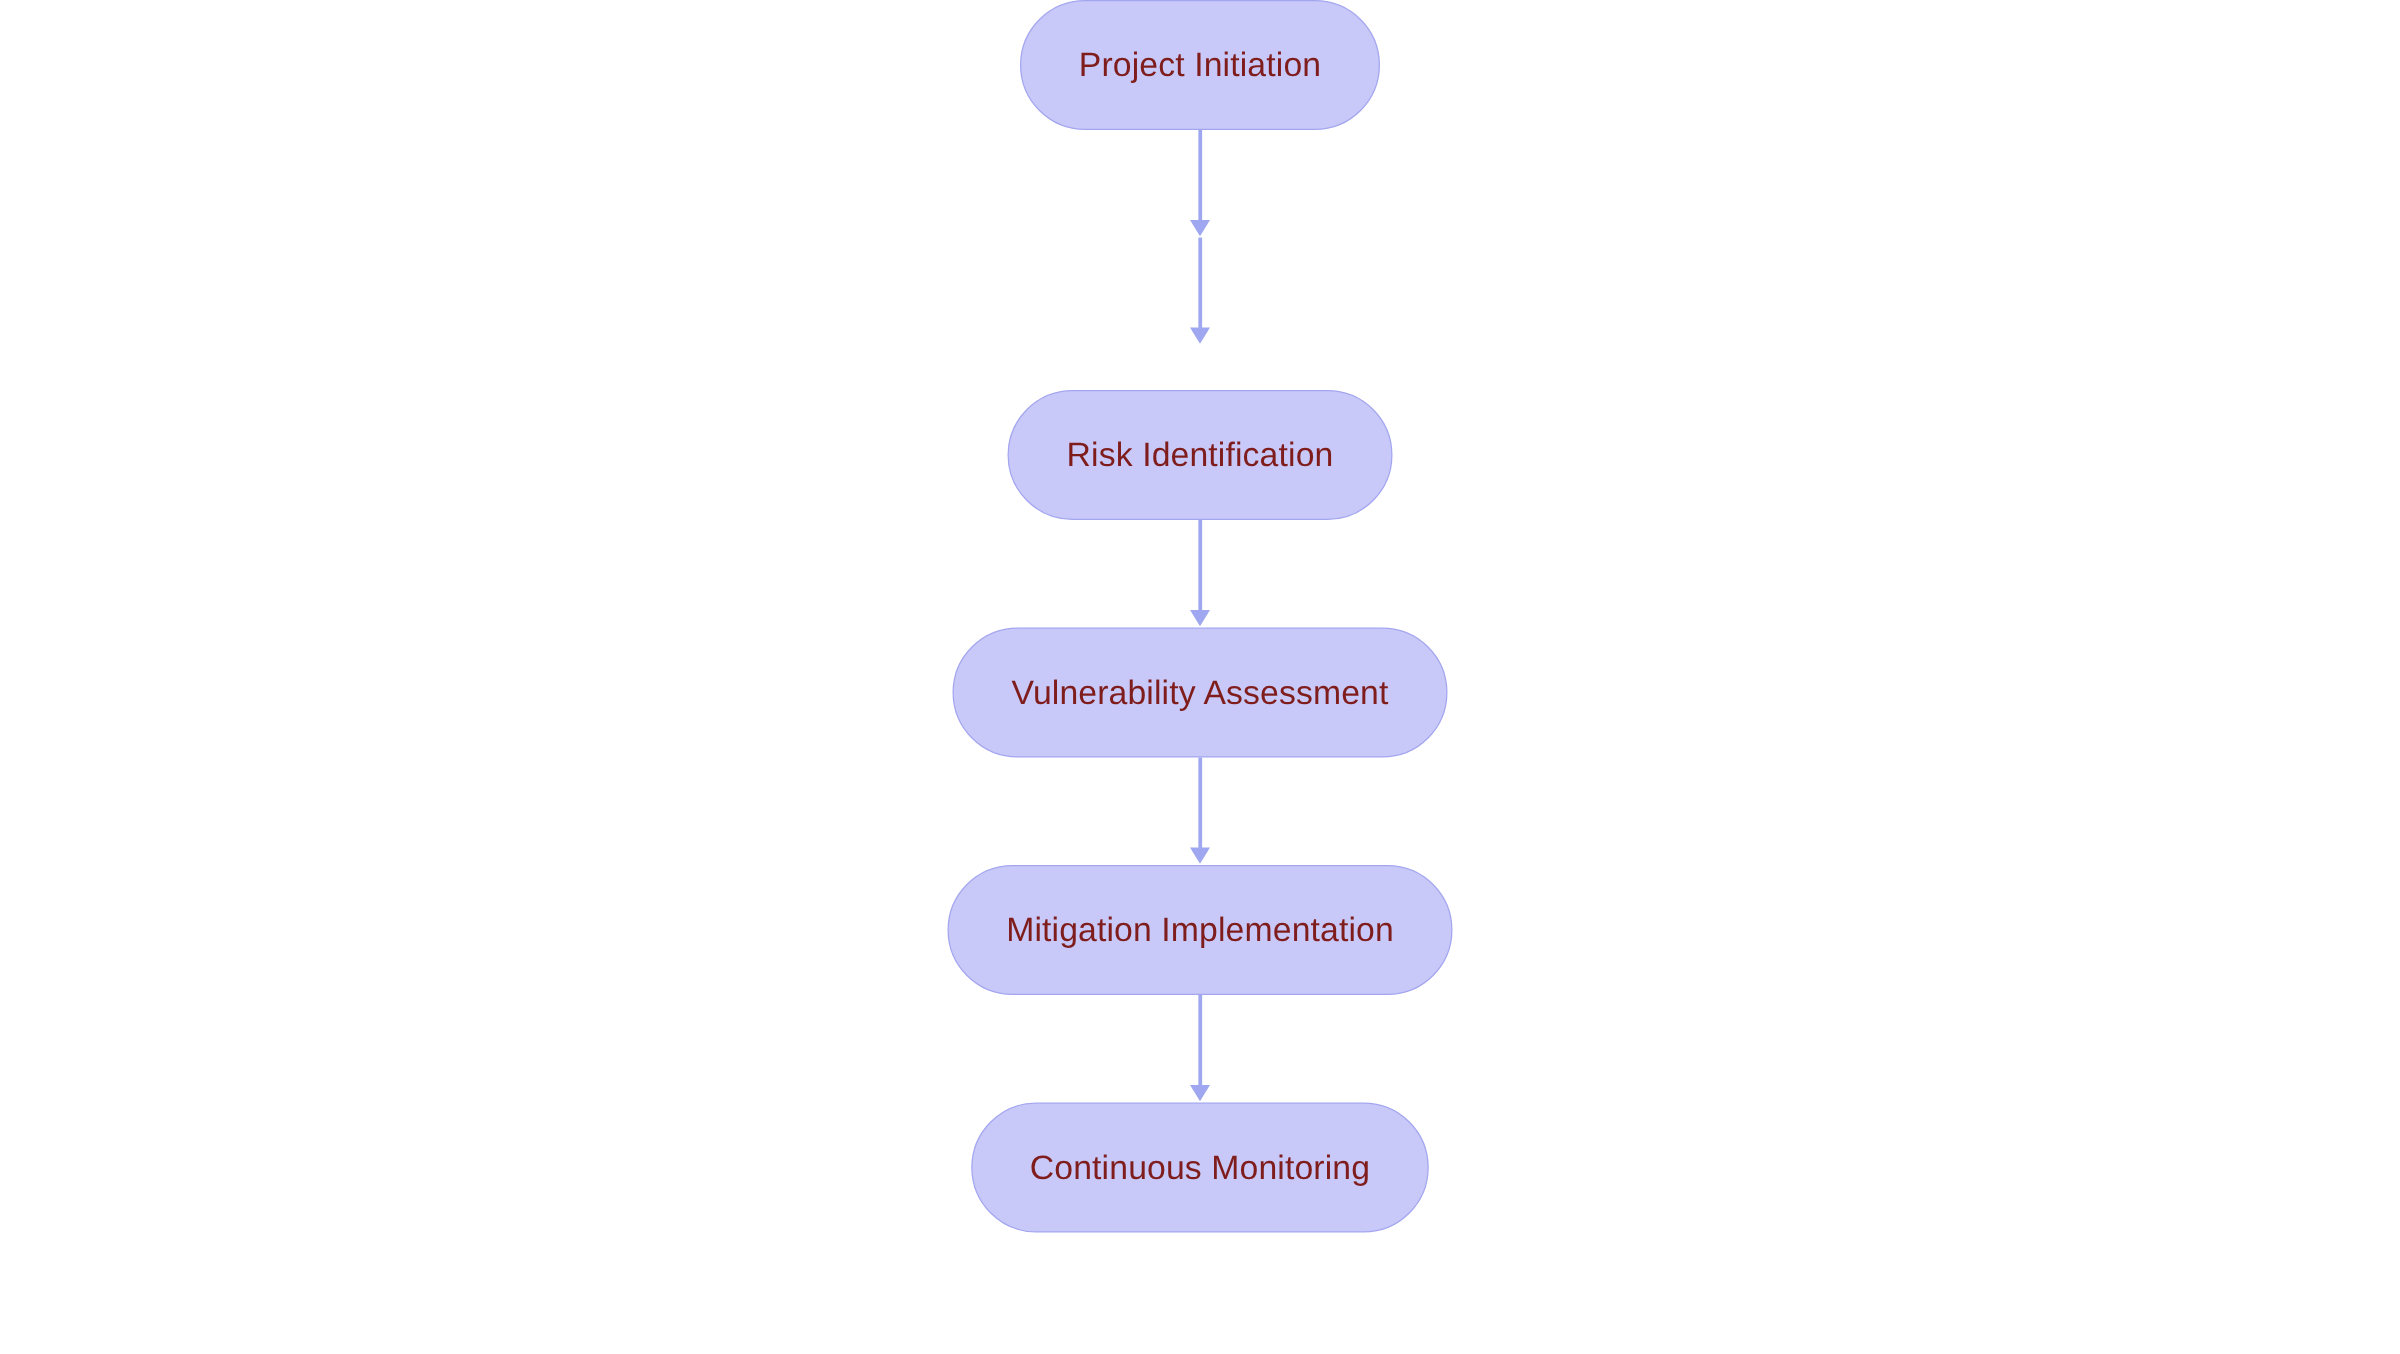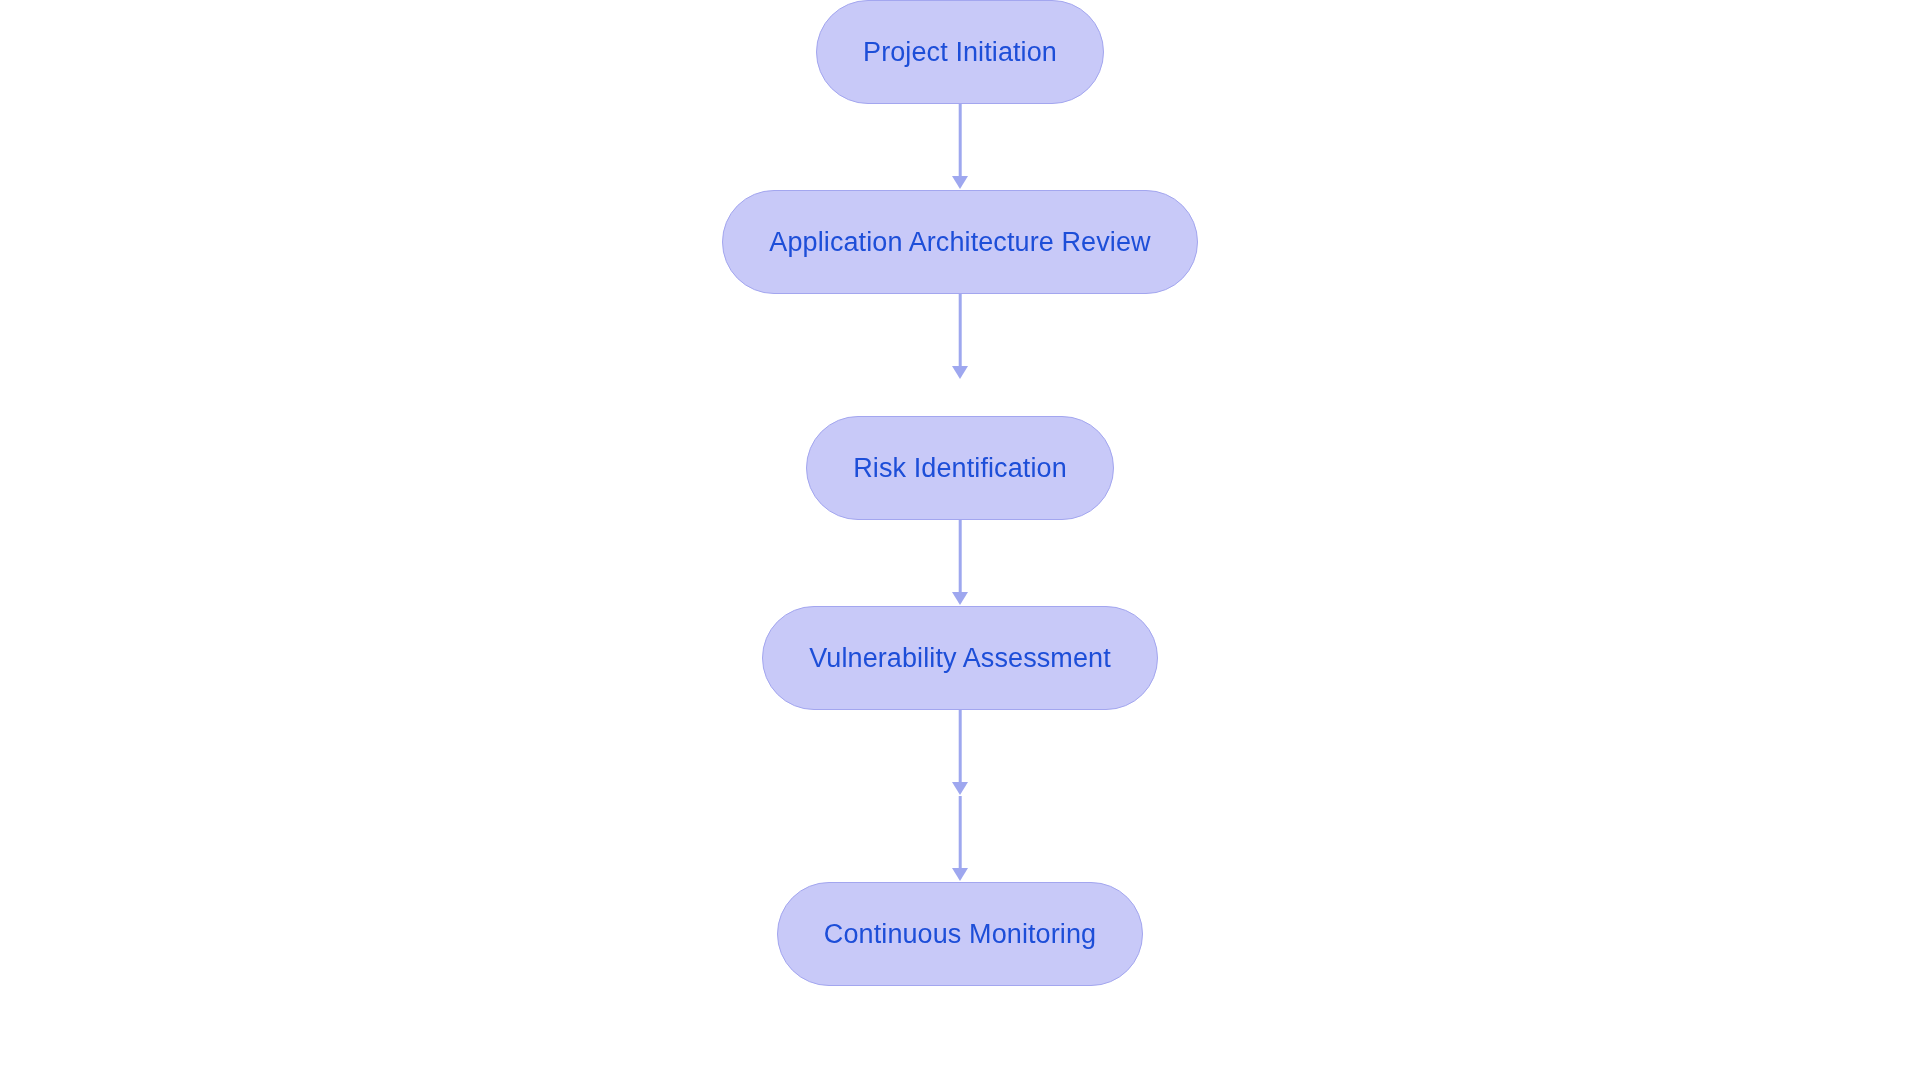--- a/index.html
+++ b/index.html
@@ -41,21 +41,21 @@
     background: #c8c9f8;
     border: 1.6px solid #a3a6ef;
     display: flex;
     align-items: center;
     justify-content: center;
     flex: 0 0 auto;
     padding: 0 46px;
   }
 
   .node-label {
-    color: #1d4ed8;
+    color: #7f1d1d;
     font-size: 27px;
     font-weight: 400;
     letter-spacing: 0.1px;
     line-height: 1;
     white-space: nowrap;
     font-family: "Liberation Sans", "DejaVu Sans", sans-serif;
   }
 
   .connector {
     flex: 0 0 auto;
@@ -103,23 +103,20 @@
 
     <div class="node w-0">
       <span class="node-label">Project Initiation</span>
     </div>
 
     <div class="connector">
       <div class="connector-line"></div>
       <div class="connector-head"></div>
     </div>
 
-    <div class="node w-1">
-      <span class="node-label">Application Architecture Review</span>
-    </div>
 
     <div class="connector">
       <div class="connector-line"></div>
       <div class="connector-head"></div>
     </div>
 
     <div class="node w-2">
       <span class="node-label">Risk Identification</span>
     </div>
 
@@ -130,20 +127,23 @@
 
     <div class="node w-3">
       <span class="node-label">Vulnerability Assessment</span>
     </div>
 
     <div class="connector">
       <div class="connector-line"></div>
       <div class="connector-head"></div>
     </div>
 
+    <div class="node w-4">
+      <span class="node-label">Mitigation Implementation</span>
+    </div>
 
     <div class="connector">
       <div class="connector-line"></div>
       <div class="connector-head"></div>
     </div>
 
     <div class="node w-5">
       <span class="node-label">Continuous Monitoring</span>
     </div>
 

